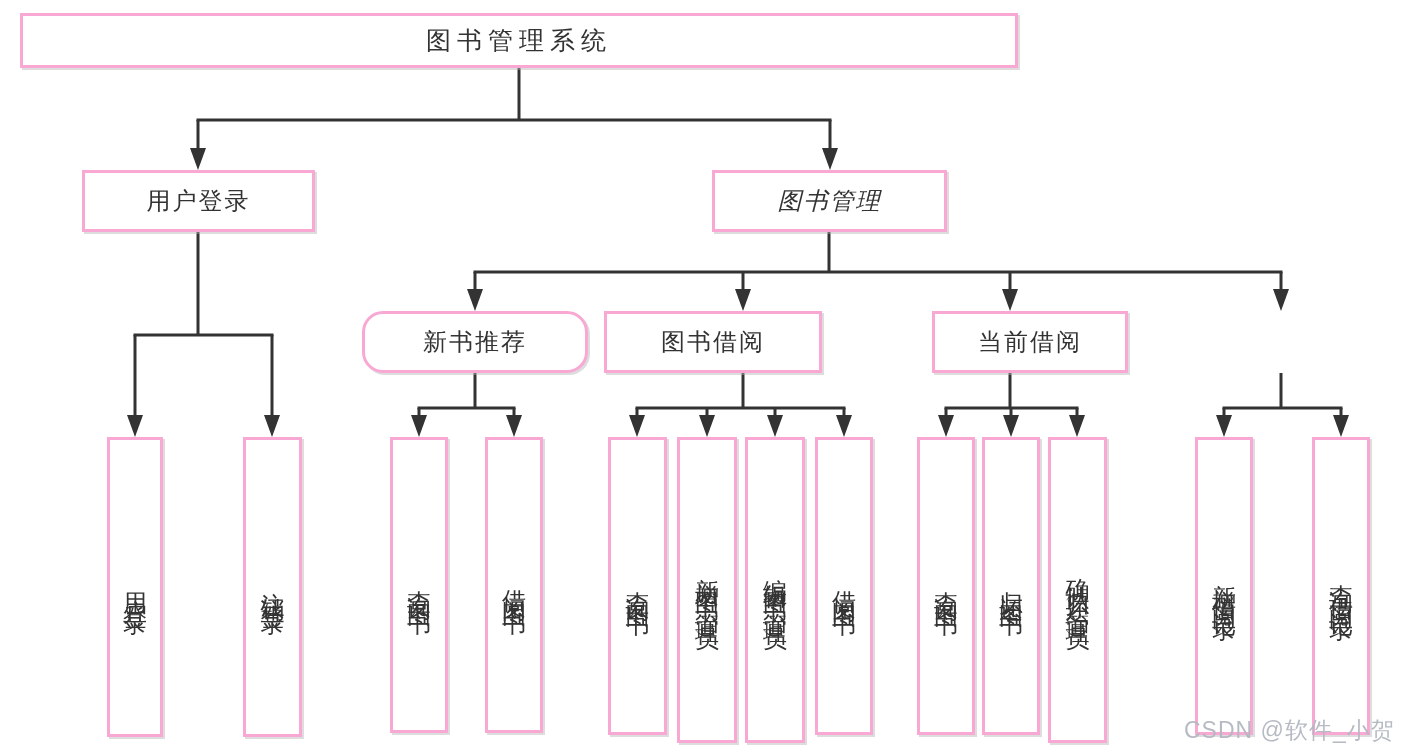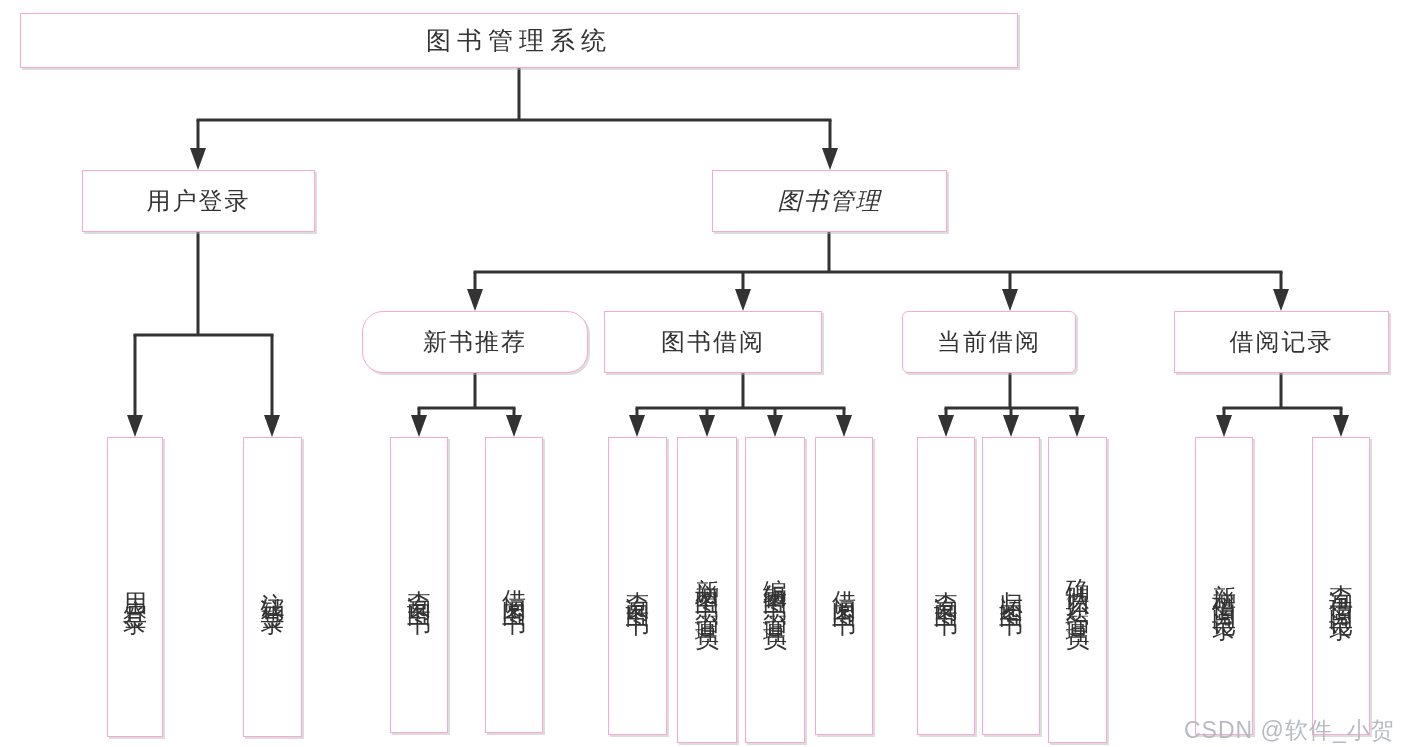--- a/index.html
+++ b/index.html
@@ -9,21 +9,21 @@
     background:#ffffff;
     font-family:"Liberation Sans", sans-serif;
     color:#333333;
     overflow:hidden;
   }
   .connectors { position:absolute; left:0; top:0; z-index:1; }
   .node {
     position:absolute;
     box-sizing:border-box;
     background:#ffffff;
-    border:1px solid #f9a8d4;
+    border:3px solid #f9a8d4;
     display:flex;
     align-items:center;
     justify-content:center;
     font-size:24px;
     letter-spacing:2px;
     z-index:2;
     box-shadow:2px 2px 0 rgba(180,180,180,0.45);
     white-space:nowrap;
   }
   .node.root { font-size:25px; letter-spacing:6px; }
@@ -117,22 +117,21 @@
     </g>
   </svg>
 
   <div class="node root" style="left:20px; top:13px; width:998px; height:55px;">图书管理系统</div>
 
   <div class="node" style="left:82px; top:170px; width:233px; height:62px;">用户登录</div>
   <div class="node" style="left:712px; top:170px; width:235px; height:62px;font-style:italic;">图书管理</div>
 
   <div class="node" style="left:362px; top:311px; width:226px; height:62px;border-radius:21px;">新书推荐</div>
   <div class="node" style="left:604px; top:311px; width:218px; height:62px;">图书借阅</div>
-  <div class="node" style="left:902px; top:311px; width:174px; height:62px;border-radius:6px;">当前借阅</div>
-  <div class="node" style="left:1174px; top:311px; width:215px; height:62px;">借阅记录</div>
+  <div class="node" style="left:932px; top:311px; width:196px; height:62px;">当前借阅</div>
 
   <div class="node v" style="left:107px; top:437px; width:56px; height:300px;">用户登录</div>
   <div class="node v" style="left:243px; top:437px; width:59px; height:300px;">注销登录</div>
 
   <div class="node v" style="left:390px; top:437px; width:58px; height:296px;">查询图书</div>
   <div class="node v" style="left:485px; top:437px; width:58px; height:296px;">借阅图书</div>
 
   <div class="node v" style="left:608px; top:437px; width:59px; height:298px;">查询图书</div>
   <div class="node v" style="left:677px; top:437px; width:60px; height:306px;">新增图书（管理员）</div>
   <div class="node v" style="left:745px; top:437px; width:60px; height:306px;">编辑图书（管理员）</div>

